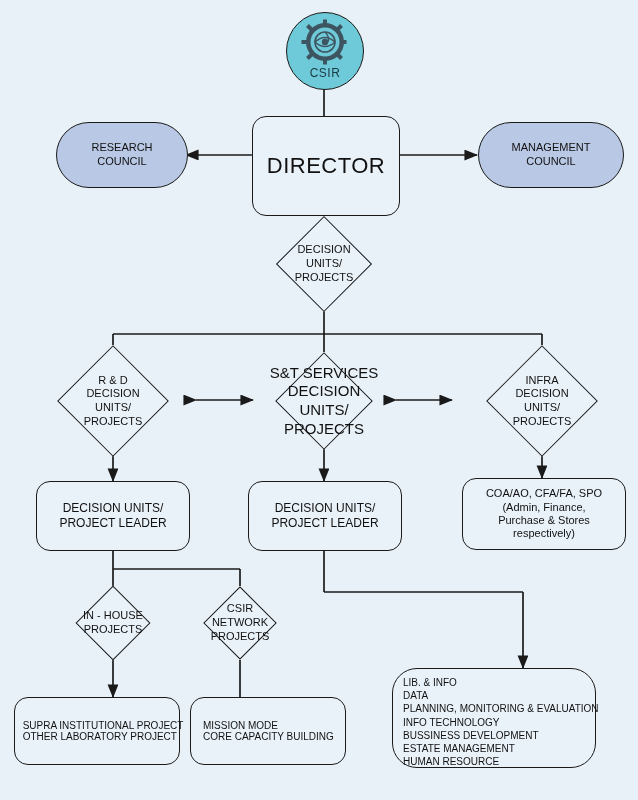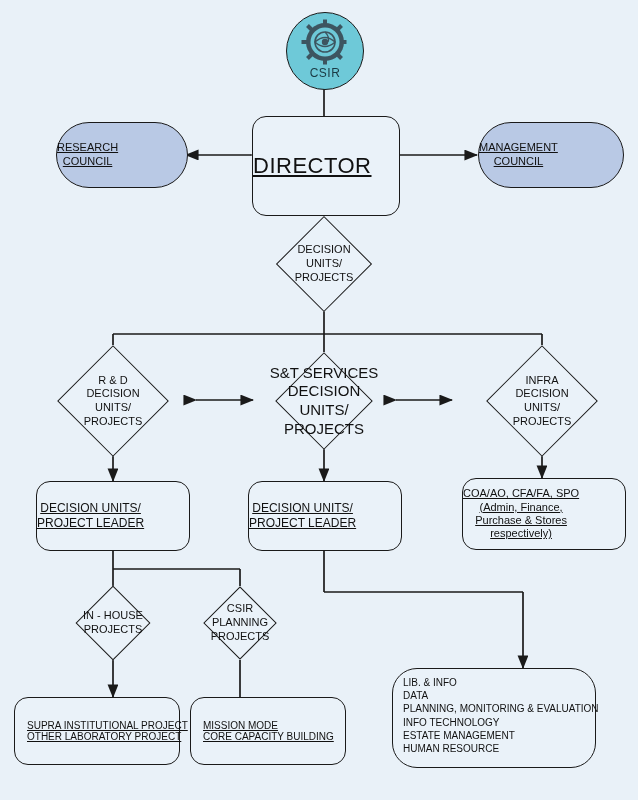--- a/index.html
+++ b/index.html
@@ -5,21 +5,21 @@
   html,body{margin:0;padding:0;}
   body{
     width:638px;height:800px;
     background:#e9f1f8;
     font-family:"Liberation Sans", sans-serif;
     overflow:hidden;
   }
   #stage{position:relative;width:638px;height:800px;}
   svg#wires{position:absolute;left:0;top:0;width:638px;height:800px;}
 
-  .node{position:absolute;box-sizing:border-box;display:flex;align-items:center;text-align:center;text-decoration:underline;}
+  .node{position:absolute;box-sizing:border-box;display:flex;align-items:center;justify-content:center;text-align:center;}
 
   
   .rrect{
     border:1.6px solid #1a1a1a;
     border-radius:14px;
     background:#eaf2f9;
     color:#111;
   }
   .pill{
     border:1.6px solid #1a1a1a;
@@ -241,21 +241,21 @@
         <div>PROJECTS</div>
       </div>
     </div>
   </div>
 
   <div class="node diamond" style="left:172px;top:586px;width:136px;height:74px;">
     <div class="dshape" style="width:52px;height:52px;"></div>
     <div class="dtext t11">
       <div class="lines">
         <div>CSIR</div>
-        <div>PLANNING</div>
+        <div>NETWORK</div>
         <div>PROJECTS</div>
       </div>
     </div>
   </div>
 
   <div class="node rrect" style="left:14px;top:697px;width:166px;height:68px;">
     <div class="stack">
       <div class="row">SUPRA INSTITUTIONAL PROJECT</div>
       <div class="row">OTHER LABORATORY PROJECT</div>
     </div>
@@ -266,17 +266,18 @@
       <div class="row">MISSION MODE</div>
       <div class="row">CORE CAPACITY BUILDING</div>
     </div>
   </div>
 
   <div class="listbox" style="position:absolute;left:392px;top:668px;width:204px;height:100px;">
     <div class="li">LIB. &amp; INFO</div>
     <div class="li">DATA</div>
     <div class="li">PLANNING, MONITORING &amp; EVALUATION</div>
     <div class="li">INFO TECHNOLOGY</div>
+    <div class="li">BUSSINESS DEVELOPMENT</div>
     <div class="li">ESTATE MANAGEMENT</div>
     <div class="li">HUMAN RESOURCE</div>
   </div>
 
 </div>
 
 </body></html>

